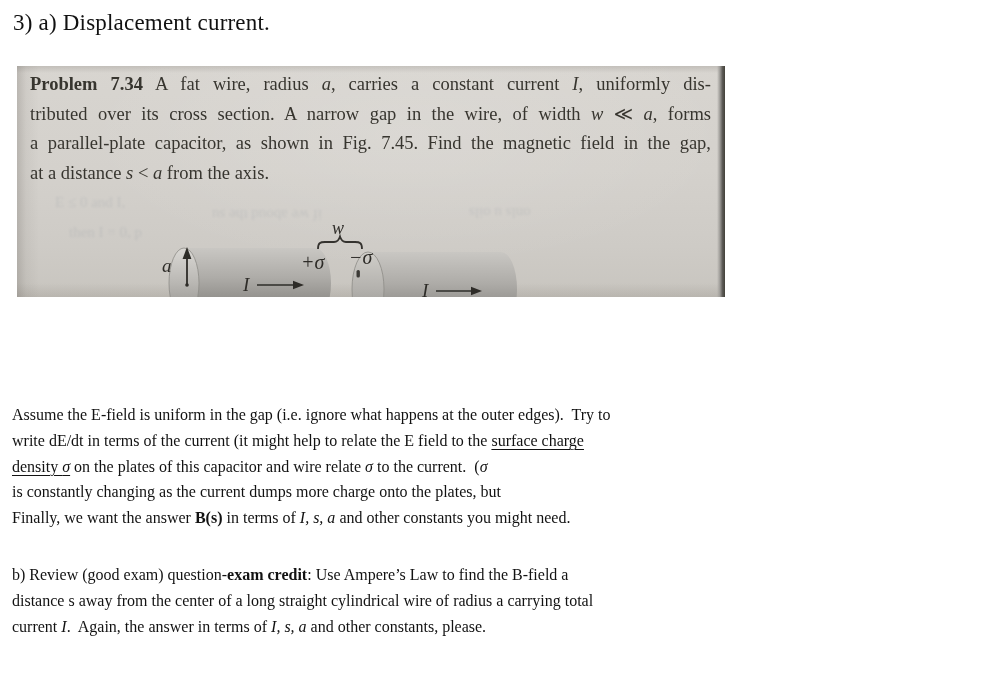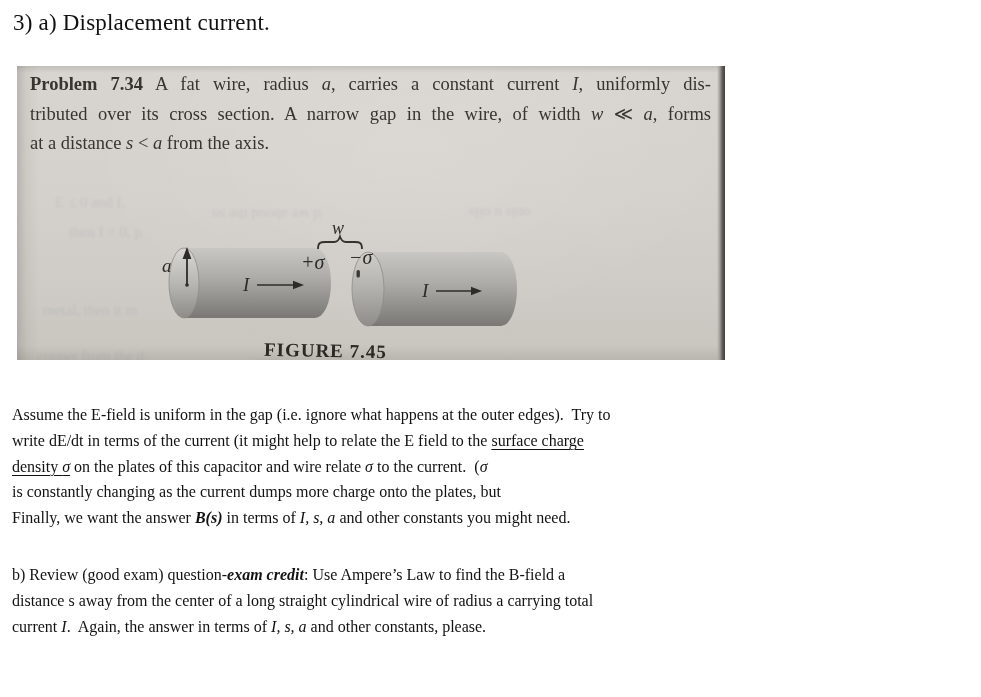--- a/index.html
+++ b/index.html
@@ -3,32 +3,32 @@
 <meta charset="utf-8">
 <style>
   html,body{margin:0;padding:0;}
   body{
     width:981px;height:697px;position:relative;background:#ffffff;
     font-family:"Liberation Serif","DejaVu Serif",serif;color:#141414;
     overflow:hidden;
   }
   .i{font-style:italic;}
   .b{font-weight:700;}
-  .bi{font-weight:700;font-style:italic;text-align:center;}
+  .bi{font-weight:700;text-align:center;}
   .u{text-decoration:underline;text-decoration-thickness:1.4px;text-underline-offset:3px;}
   .ui{font-style:italic;text-decoration:underline;text-decoration-thickness:1.4px;text-underline-offset:3px;}
 
   .heading{
     position:absolute;left:13px;top:10px;font-size:23px;color:#111;
     letter-spacing:.2px;
   }
 
   
   .scan{
-    position:absolute;left:17px;top:66px;width:708px;height:294px;overflow:hidden;
+    position:absolute;left:17px;top:66px;width:708px;height:231px;overflow:hidden;
     background:
       radial-gradient(ellipse at 55% 30%, rgba(255,255,255,.12), rgba(255,255,255,0) 60%),
       linear-gradient(90deg, rgba(70,64,58,.20) 0px, rgba(70,64,58,.06) 9px, rgba(70,64,58,0) 22px),
       linear-gradient(180deg, rgba(60,54,48,.14) 0px, rgba(60,54,48,0) 7px),
       linear-gradient(0deg, rgba(80,72,64,.13) 0px, rgba(80,72,64,0) 14px),
       linear-gradient(180deg,#d8d5d0 0%,#d4d1cc 45%,#cecbc6 78%,#c8c5bf 100%);
   }
   .scan-edge{
     position:absolute;right:0;top:0;bottom:0;width:8px;
     background:linear-gradient(90deg, rgba(90,88,84,0) 0%, #a09e9a 35%, #5d5b57 68%, #434139 100%);
@@ -72,20 +72,21 @@
   <div class="bleed" style="left:52px;top:158px;">then I = 0, p</div>
   <div class="bleed" style="left:195px;top:140px;transform:rotate(180deg);">if we aboud the su</div>
   <div class="bleed" style="left:452px;top:138px;transform:rotate(180deg);">onls u oils</div>
   <div class="bleed" style="left:26px;top:236px;">metal, then it m</div>
   <div class="bleed" style="left:20px;top:282px;">copper from the d</div>
   <div class="bleed" style="left:200px;top:293px;">two concentric metal s</div>
 
   <div class="prob-text">
     <div class="jl"><span class="b">Problem 7.34</span><span> A fat wire, radius </span><span class="i">a</span><span>, carries a constant current </span><span class="i">I</span><span>, uniformly dis-</span></div>
     <div class="jl"><span>tributed over its cross section. A narrow gap in the wire, of width </span><span class="i">w</span><span> ≪ </span><span class="i">a</span><span>, forms</span></div>
+    <div class="jl"><span>a parallel-plate capacitor, as shown in Fig. 7.45. Find the magnetic field in the gap,</span></div>
     <div><span>at a distance </span><span class="i">s</span><span> &lt; </span><span class="i">a</span><span> from the axis.</span></div>
   </div>
 
   <svg class="fig" width="708" height="178" viewBox="0 0 708 178">
     <defs>
       <linearGradient id="cyl" x1="0" y1="0" x2="0" y2="1">
         <stop offset="0" stop-color="#c9c7c3"></stop>
         <stop offset="0.42" stop-color="#aeaca8"></stop>
         <stop offset="1" stop-color="#7a7874"></stop>
       </linearGradient>

